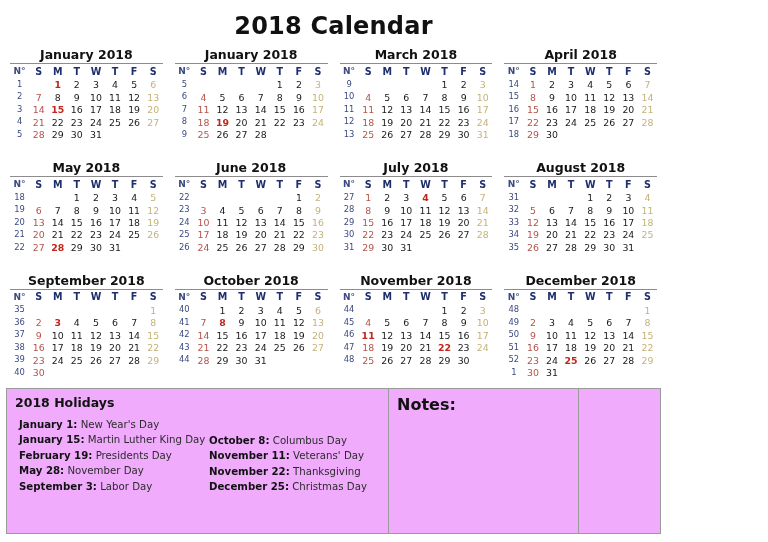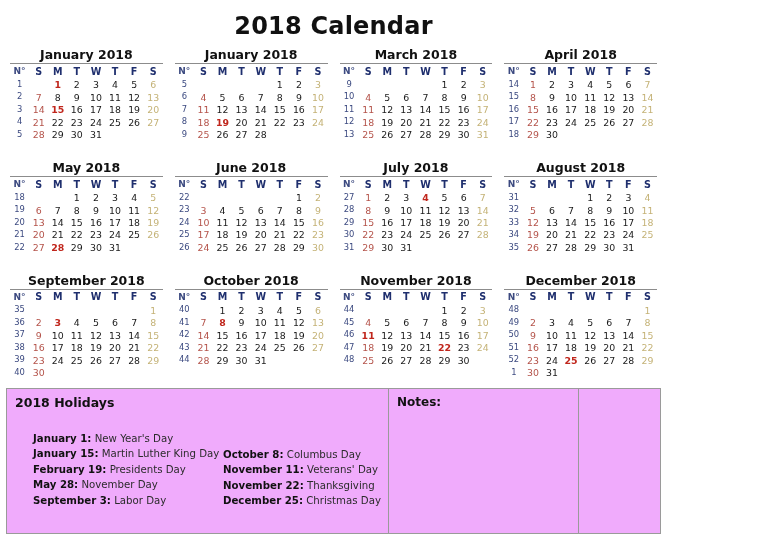--- a/index.html
+++ b/index.html
@@ -104,31 +104,31 @@
   .hol-title {
     font-size: 12.5px;
     font-weight: bold;
     color: #111111;
     margin-bottom: 3px;
   }
   .hol-cols {
     display: grid;
     grid-template-columns: 190px 1fr;
   }
-  .hol-list { list-style: none; margin: 18px; padding: 0; }
+  .hol-list { list-style: none; margin: 4px; padding: 0; }
   .hol-list.right { padding-top: 16px; }
   .hol-list li {
     font-size: 10.2px;
     line-height: 15.4px;
     color: #2b2b2b;
     white-space: nowrap;
   }
   .hol-date { font-weight: bold; color: #111111; }
   .notes-label {
-    font-size: 12px;
+    font-size: 16px;
     font-weight: bold;
     color: #111111;
   }
 </style>
 </head>
 <body>
 
 <div class="page">
 
   <div class="title">2018 Calendar</div>

